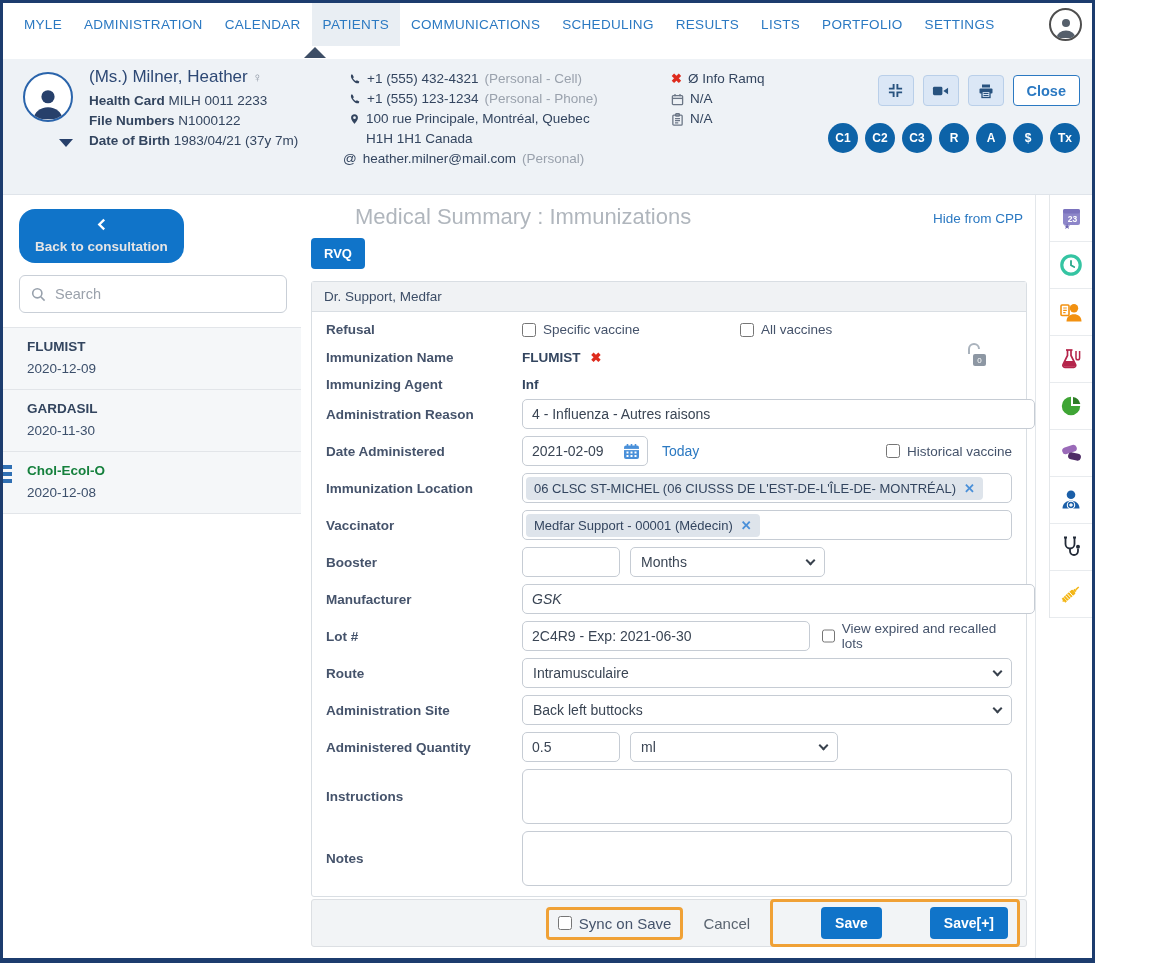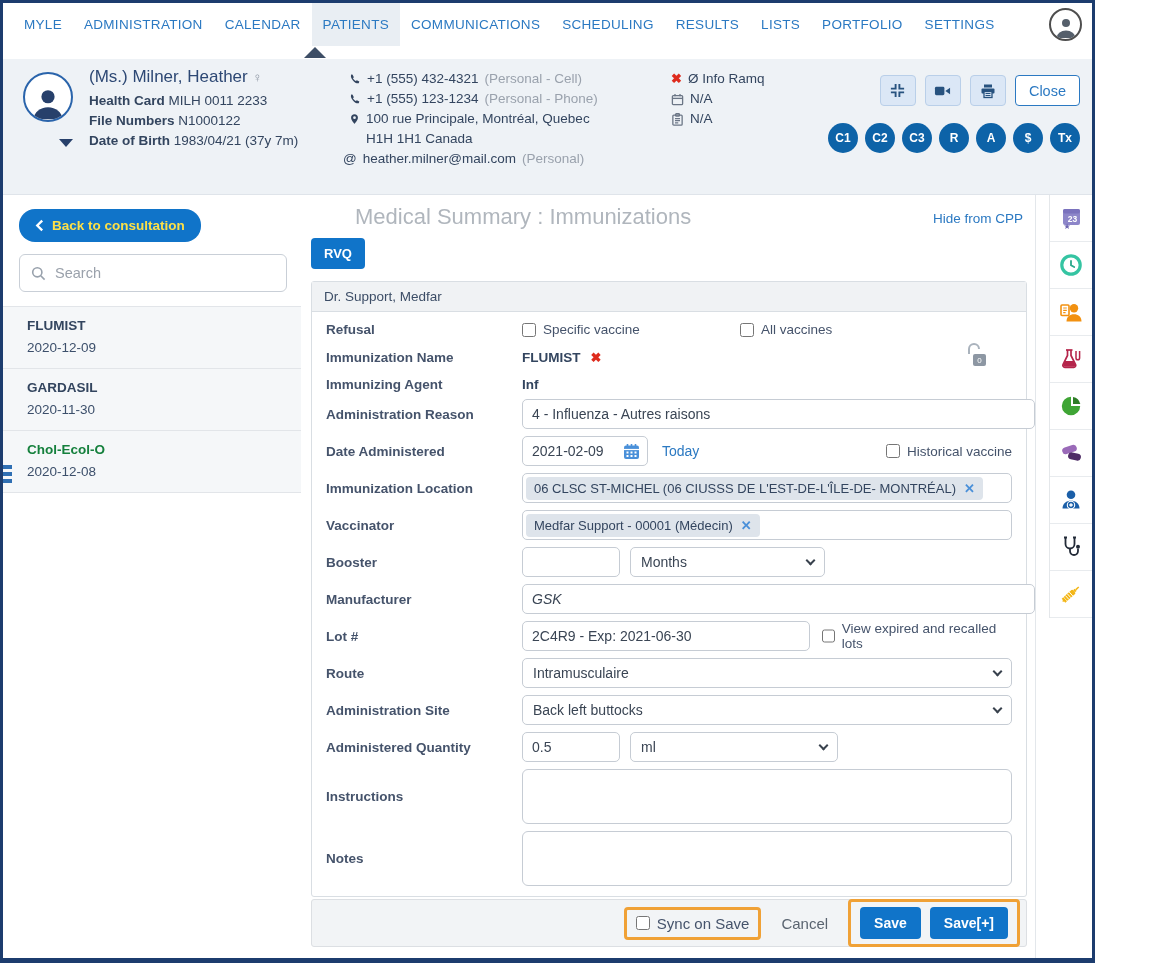--- a/index.html
+++ b/index.html
@@ -22,28 +22,28 @@
   .gender { color: #8a93a0; font-size: 13px; }
   .lbl { font-weight: bold; }
   .ph-contact { position: absolute; left: 346px; top: 10px; line-height: 20px; }
   .crow { display: flex; align-items: center; gap: 6px; }
   .muted { color: #9aa2ad; }
   .indent { padding-left: 17px; }
   .ph-ramq { position: absolute; left: 668px; top: 10px; line-height: 20px; }
   .redx { color: #de2b1d; font-weight: bold; font-size: 13px; }
   .ph-tools { position: absolute; right: 12px; top: 16px; display: flex; gap: 9px; }
   .tool-btn { width: 36px; height: 31px; background: #dbe7f6; border: 1px solid #b9cfe9; border-radius: 4px; display: flex; align-items: center; justify-content: center; cursor: pointer; }
-  .close-btn { height: 31px; padding: 0 13px; background: #fff; border: 1px solid #2b79c2; border-radius: 4px; color: #2b79c2; font-size: 14.5px; cursor: pointer; font-family: inherit; }
+  .close-btn { height: 31px; padding: 0 13px; background: #fff; border: 1px solid #2b79c2; border-radius: 4px; color: #2b79c2; font-size: 14.5px; cursor: pointer; font-family: inherit; font-weight: bold; }
   .ph-circles { position: absolute; right: 12px; top: 64px; display: flex; gap: 7px; }
   .circle { width: 30px; height: 30px; border-radius: 50%; background: #0d63a8; color: #fff; font-size: 12px; font-weight: bold; display: flex; align-items: center; justify-content: center; cursor: pointer; }
 
   
   .content { display: flex; height: 776px; position: relative; }
   .sidebar { width: 298px; flex-shrink: 0; padding-top: 14px; position: relative; }
-  .back-btn { margin-left: 16px; display: inline-flex; align-items: center; gap: 8px; background: #1074c9; color: #fde047; font-size: 13.5px; font-weight: bold; padding: 9px 16px; border-radius: 16px; border: none; cursor: pointer; font-family: inherit; }
+  .back-btn { margin-left: 16px; display: inline-flex; align-items: center; gap: 8px; background: #1074c9; color: #e5e5e5; font-size: 13.5px; font-weight: bold; padding: 9px 16px; border-radius: 16px; border: none; cursor: pointer; font-family: inherit; flex-direction: column; }
   .search-box { margin: 12px 14px 0 16px; height: 38px; border: 1px solid #c9cfd7; border-radius: 6px; display: flex; align-items: center; gap: 9px; padding: 0 11px; background: #fff; }
   .search-ph { color: #9aa1ab; font-size: 14.5px; }
   .vax-list { margin-top: 14px; }
   .vax-item { padding: 11px 12px 13px 24px; background: #f5f7f9; border-top: 1px solid #e2e5e9; cursor: pointer; }
   .vax-item:last-child { border-bottom: 1px solid #e2e5e9; }
   .vax-name { font-weight: bold; color: #33455f; font-size: 13.5px; margin-bottom: 7px; }
   .vax-name.red { color: #15803d; }
   .vax-date { color: #3c4f6b; font-size: 13.5px; }
   .drag-handle { position: absolute; left: 0; top: 270px; width: 10px; display: flex; flex-direction: column; gap: 3px; cursor: grab; }
   .drag-handle i { display:block; width: 9px; height: 4px; background: #2f6fb3; }
@@ -78,21 +78,21 @@
   .bold-val { font-weight: bold; color: #33455f; font-size: 13.5px; }
   .rm-x { color: #de2b1d; font-weight: bold; font-size: 13px; margin-left: 10px; cursor: pointer; }
   .date-group { width: 126px; height: 30px; border: 1px solid #c6ccd4; border-radius: 5px; display: flex; align-items: center; justify-content: space-between; padding: 0 7px 0 9px; background: #fff; }
   .today-link { color: #2b79c2; font-size: 14px; margin-left: 14px; cursor: pointer; }
   .ta { width: 513px; height: 55px; border: 1px solid #c6ccd4; border-radius: 6px; resize: none; font-family: inherit; font-size: 14px; padding: 6px 9px; color: #3a4554; }
   .lock-wrap { margin-left: auto; margin-right: 24px; position: relative; cursor: pointer; }
 
   .form-footer { margin: 2px 0 0 4px; background: #f2f4f6; border: 1px solid #dcdfe3; border-radius: 3px; height: 48px; display: flex; align-items: center; justify-content: flex-end; gap: 10px; padding: 0 6px; }
   .hl { border: 3px solid #f0a136; border-radius: 4px; display: flex; align-items: center; gap: 9px; padding: 5px 9px; }
   .cancel-btn { background: none; border: none; color: #5a6470; font-size: 15px; padding: 6px 10px; cursor: pointer; font-family: inherit; }
-  .save-btn { background: #1074c9; color: #fff; border-radius: 4px; font-size: 14px; font-weight: bold; padding: 8px 14px; border: none; cursor: pointer; font-family: inherit; }
+  .save-btn { background: #1074c9; color: #fff; border-radius: 4px; font-size: 14px; font-weight: bold; padding: 8px 14px; border: none; cursor: pointer; font-family: inherit; margin-left: 39px; }
 
   .rtoolbar { width: 43px; flex-shrink: 0; border-left: 1px solid #e4e7ea; margin-left: 13px; align-self: flex-start; }
   .ricon-cell { height: 47px; border-bottom: 1px solid #e8ebee; display: flex; align-items: center; justify-content: center; cursor: pointer; }
 </style>
 </head>
 <body>
 
 <div class="window">
 
   <nav class="nav">

